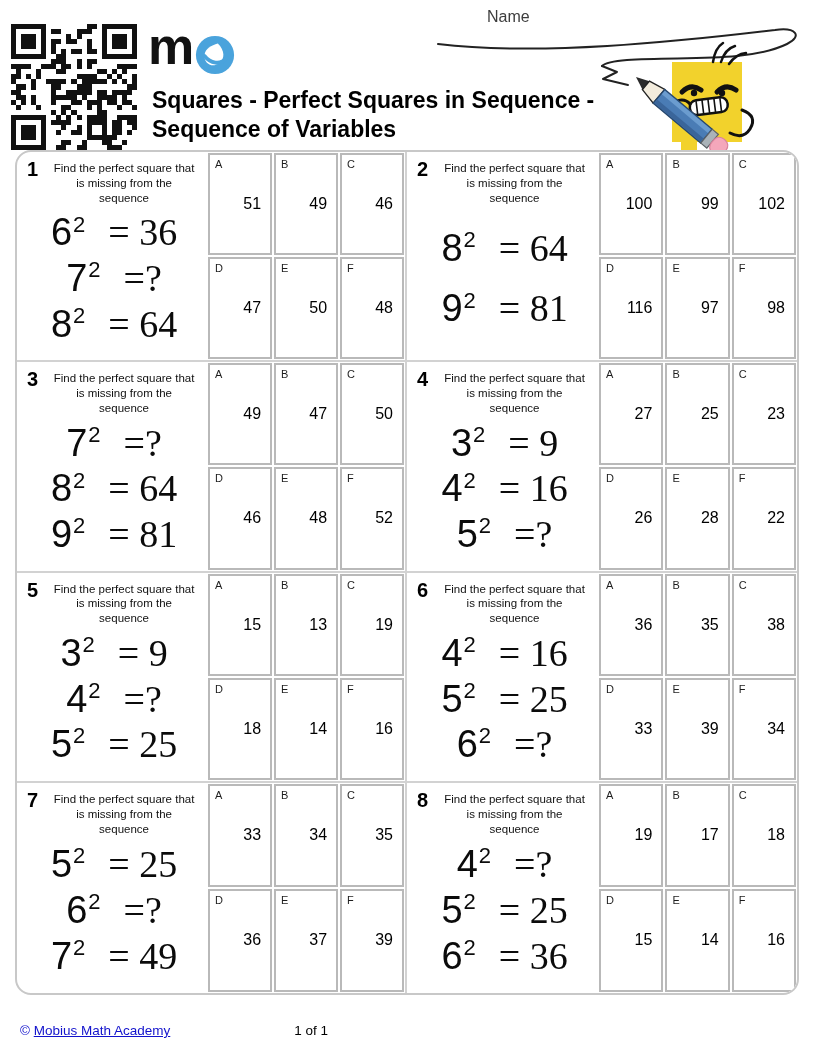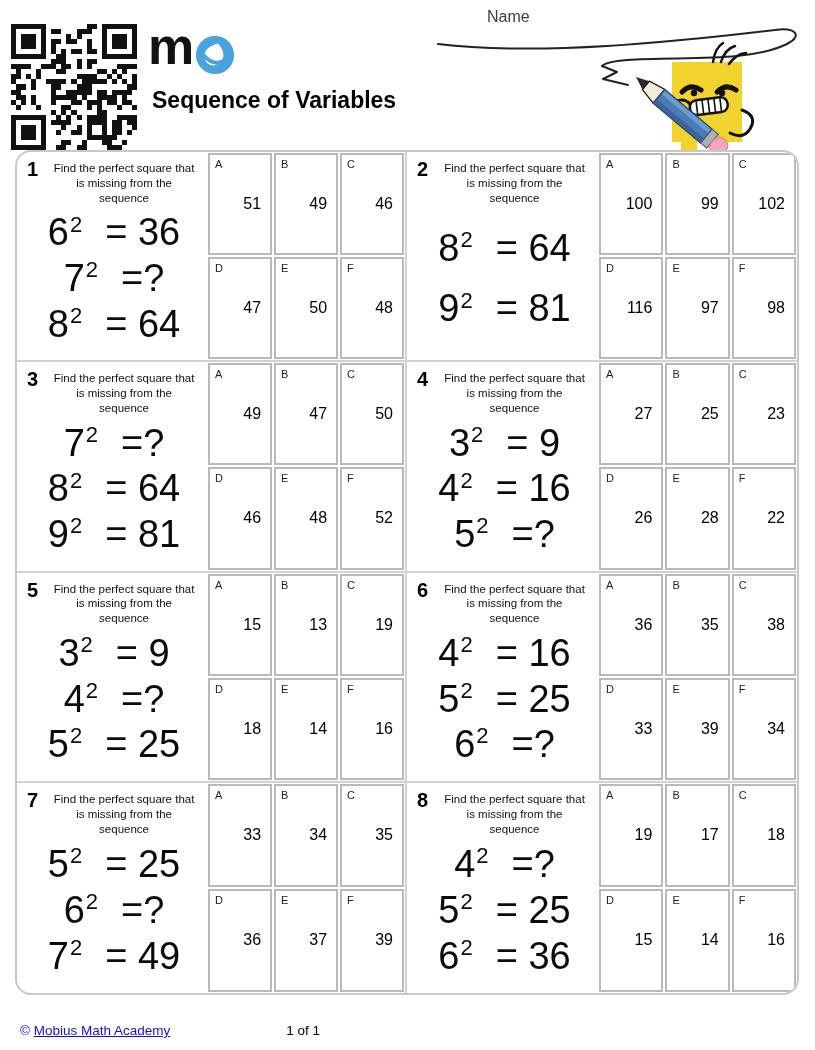--- a/index.html
+++ b/index.html
@@ -30,32 +30,32 @@
   .problem{display:flex;box-sizing:border-box;min-height:0;}
   .problem:nth-child(odd){border-right:2px solid #d2d2d2;}
   .problem:nth-child(-n+6){border-bottom:2px solid #d2d2d2;}
   .p-left{width:49%;display:flex;flex-direction:column;padding:6px 2px 4px 6px;box-sizing:border-box;}
   .p-head{display:flex;align-items:flex-start;}
   .p-num{font-size:20px;font-weight:bold;width:24px;padding-left:4px;flex:none;}
   .p-instr{flex:1;font-size:11.5px;line-height:1.3;text-align:center;padding:3px 8px 0 0;color:#111;}
   .eqs{flex:1;display:flex;flex-direction:column;justify-content:space-evenly;align-items:center;padding-bottom:6px;}
   .equation{font-size:38px;line-height:1;white-space:nowrap;color:#0b0b0b;}
   .eq-exp{font-size:58%;position:relative;top:-0.62em;margin-left:1px;}
-  .eq-rest{margin-left:23px;}
+  .eq-rest{margin-left:23px;font-family:Liberation Serif, serif;}
   .answers{
     flex:1;display:grid;grid-template-columns:1fr 1fr 1fr;grid-template-rows:1fr 1fr;
     gap:2px;padding:1px;box-sizing:border-box;
   }
   .abox{border:2px solid #b9b9b9;position:relative;background:#fff;min-width:0;min-height:0;}
   .aletter{position:absolute;top:3px;left:5px;font-size:11px;color:#1d1d1d;}
   .avalue{position:absolute;top:50%;right:9px;transform:translateY(-50%);font-size:16px;color:#000;}
   
   .footer{
     position:absolute;left:0;top:1023px;width:100%;box-sizing:border-box;
-    display:flex;align-items:center;padding:0 57px 0 20px;font-size:13.5px;
+    display:flex;align-items:center;padding:0 57px 0 20px;font-size:13.5px;gap:8px;
   }
   .f-left{width:230px;white-space:nowrap;}
   .f-center{flex:1;text-align:center;color:#000;}
   .f-right{width:70px;text-align:right;color:#000;}
   .copy{color:#1212cc;text-decoration:none;}
   .f-link{color:#1212cc;text-decoration:underline;cursor:pointer;}
 </style>
 </head>
 <body>
 
@@ -278,20 +278,21 @@
     <span class="logo-o">
     <svg viewBox="-22 -22 44 44" width="42" height="42">
       <circle r="20" fill="#4aa3dc"></circle>
       <path d="M 3,-12 C 10,-5 11,4 4,9 C -4,14 -12,8 -11,0 C -10,-7 -4,-10 3,-12 Z" fill="#ffffff"></path>
       <path d="M -11,1 C -5,9 6,11 12,3" stroke="#4aa3dc" stroke-width="4" fill="none" stroke-linecap="round"></path>
     </svg>
   </span>
 </div>
 
 <div class="title">
+  <div>Squares - Perfect Squares in Sequence -</div>
   <div>Sequence of Variables</div>
 </div>
 
 <div class="name-label">Name</div>
 
 <svg class="mascot" viewBox="0 0 385 160">
 
   <path d="M 8 44 C 110 56, 245 42, 345 30 C 366 27, 373 36, 357 44
            C 318 63, 250 56, 197 60 C 185 61, 175 63, 172 66" fill="none" stroke="#222" stroke-width="2" stroke-linecap="round"></path>
 

